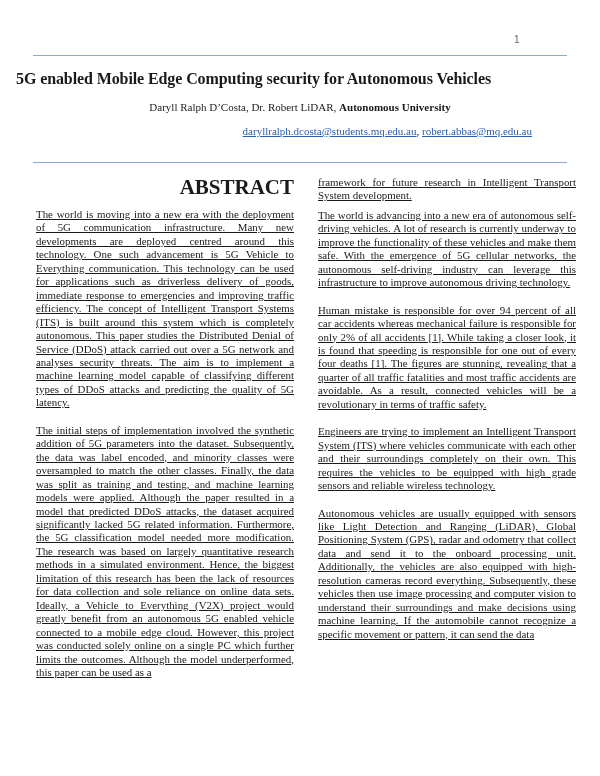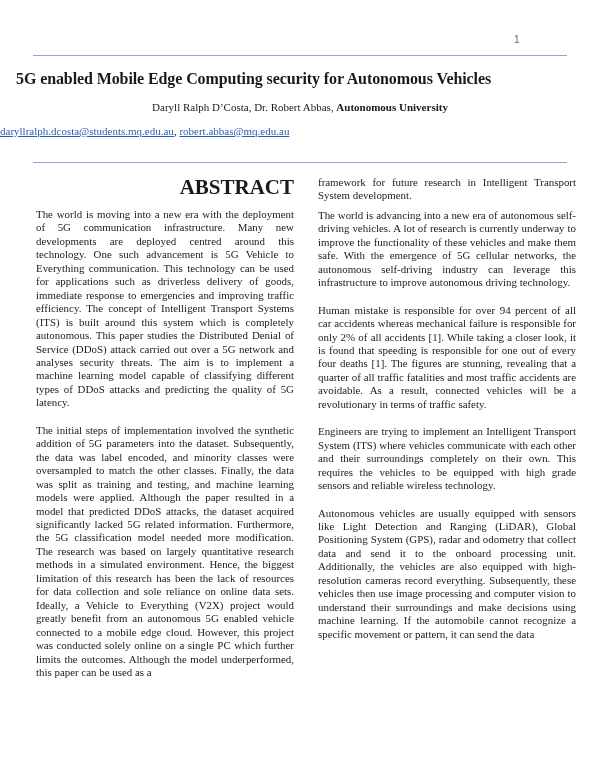--- a/index.html
+++ b/index.html
@@ -7,38 +7,38 @@
          font-family: "Liberation Serif", "DejaVu Serif", serif; color: #1a1a1a; }
   .page-num { position: absolute; left: 514px; top: 34px; font-family: "Liberation Sans", sans-serif;
               font-size: 10px; color: #666; }
   .rule { position: absolute; left: 33px; width: 534px; height: 0; border-top: 1.3px solid #8fa9d6; }
   .rule.top { top: 55px; }
   .rule.bottom { top: 162px; }
   .title { position: absolute; left: 16px; width: 600px; top: 70px; 
            font-weight: bold; font-size: 16px; letter-spacing: -0.1px; }
   .authors { position: absolute; left: 0; width: 600px; top: 101px; text-align: center; font-size: 11px; }
   .authors b { font-weight: bold; }
-  .emails { position: absolute; left: 0; width: 532px; top: 125px; text-align: left; font-size: 11px; }
+  .emails { position: absolute; left: 0; width: 532px; top: 125px; text-align: right; font-size: 11px; }
   .emails a { color: #2a5db0; text-decoration: underline; }
   .col { position: absolute; top: 176px; width: 258px; font-size: 10.9px; line-height: 13.45px;
          text-align: justify; }
   .col.left { left: 36px; }
   .col.right { left: 318px; }
-  .col p { margin: 0 0 14px 0; }
+  .col p { margin: 0 0 14px 0; text-decoration: underline; }
   .col h2 { font-size: 21px; font-weight: bold; margin: 2px 0 12px 0; line-height: 18px; text-align: right; }
   .col.right h2 { margin-top: 10px; margin-bottom: 13px; }
 </style>
 </head>
 <body>
 
 <div class="page-num">1</div>
 <div class="rule top"></div>
 
 <div class="title">5G enabled Mobile Edge Computing security for Autonomous Vehicles</div>
-<div class="authors"><span>Daryll Ralph D’Costa, Dr. Robert Abbas, </span><b>Autonomous University</b></div>
+<div class="authors"><span>Daryll Ralph D’Costa, Dr. Robert LiDAR, </span><b>Autonomous University</b></div>
 <div class="emails"><a>daryllralph.dcosta@students.mq.edu.au</a><span>, </span><a>robert.abbas@mq.edu.au</a></div>
 
 <div class="rule bottom"></div>
 
 <div class="col left">
   <h2>ABSTRACT</h2>
   <p>The world is moving into a new era with the deployment of 5G communication infrastructure. Many new developments are deployed centred around this technology. One such advancement is 5G Vehicle to Everything communication. This technology can be used for applications such as driverless delivery of goods, immediate response to emergencies and improving traffic efficiency. The concept of Intelligent Transport Systems (ITS) is built around this system which is completely autonomous. This paper studies the Distributed Denial of Service (DDoS) attack carried out over a 5G network and analyses security threats. The aim is to implement a machine learning model capable of classifying different types of DDoS attacks and predicting the quality of 5G latency.</p>
   <p>The initial steps of implementation involved the synthetic addition of 5G parameters into the dataset. Subsequently, the data was label encoded, and minority classes were oversampled to match the other classes. Finally, the data was split as training and testing, and machine learning models were applied. Although the paper resulted in a model that predicted DDoS attacks, the dataset acquired significantly lacked 5G related information. Furthermore, the 5G classification model needed more modification. The research was based on largely quantitative research methods in a simulated environment. Hence, the biggest limitation of this research has been the lack of resources for data collection and sole reliance on online data sets. Ideally, a Vehicle to Everything (V2X) project would greatly benefit from an autonomous 5G enabled vehicle connected to a mobile edge cloud. However, this project was conducted solely online on a single PC which further limits the outcomes. Although the model underperformed, this paper can be used as a</p>
 </div>
 

